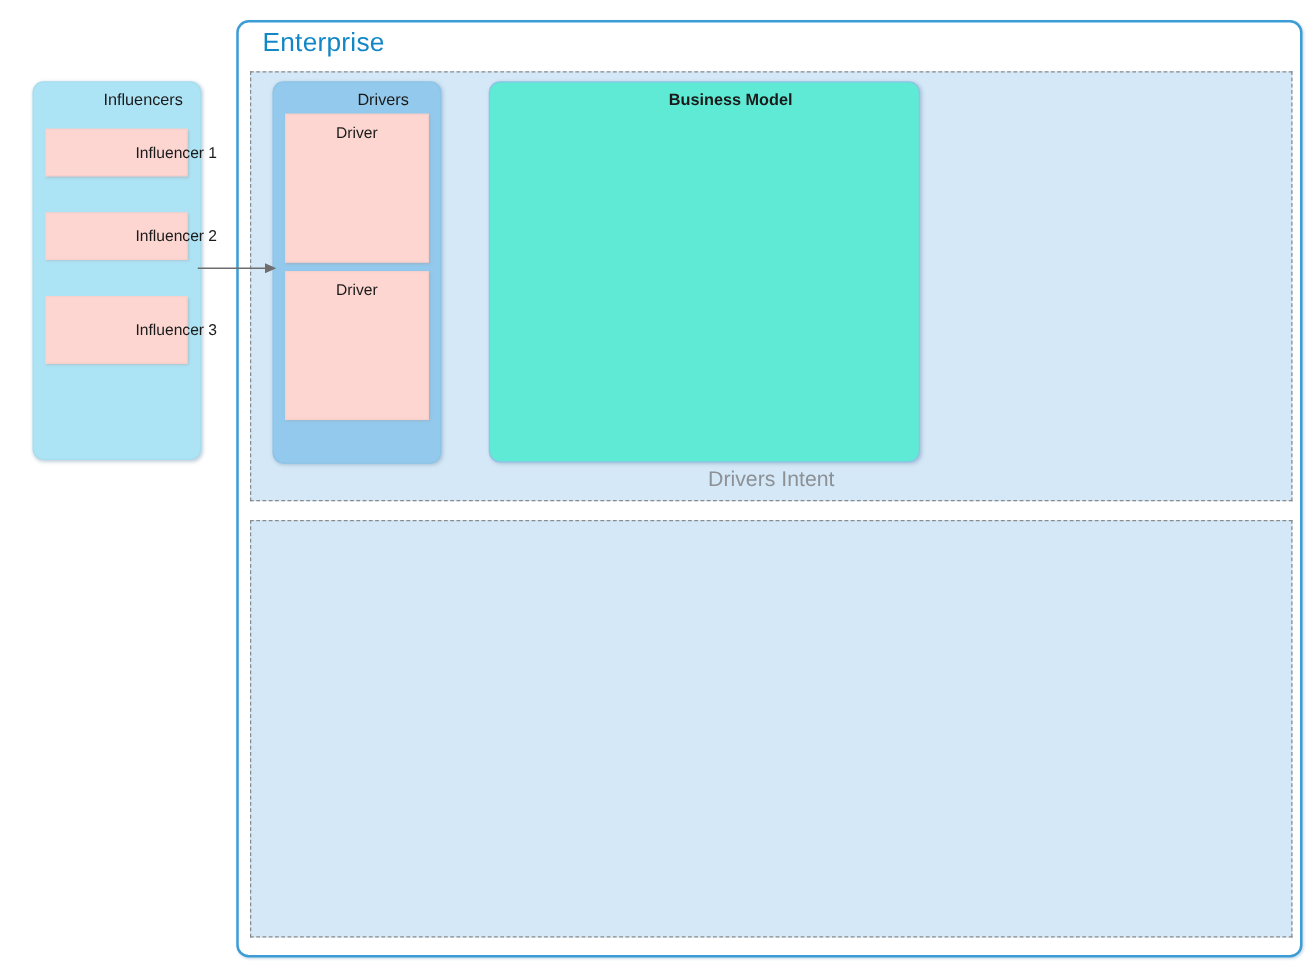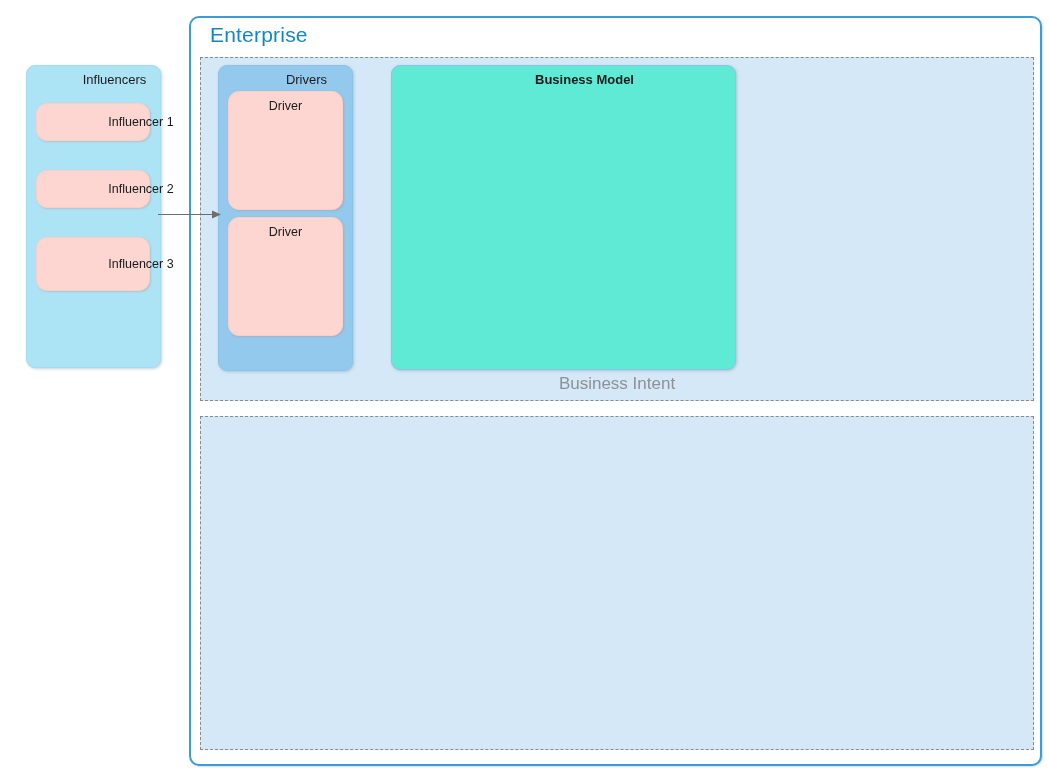--- a/index.html
+++ b/index.html
@@ -124,21 +124,21 @@
     height: 305px;
     background: #5eead4;
     border: 1px solid #8CC3E7;
     font-weight: bold;
   }
 
   
   .card {
     position: absolute;
     box-sizing: border-box;
-    border-radius: 11px;
+    border-radius: 0;
     background: #FDD6D1;
     border: 1px solid #FBCFC9;
     box-shadow: 1px 1px 2px rgba(170,140,140,0.35);
   }
   .card-label {
     position: absolute;
     left: 0;
     width: 100%;
     text-align: center;
     font-size: 12.5px;
@@ -175,21 +175,21 @@
 </style>
 </head>
 <body>
 
 <div class="canvas">
 
   <div class="enterprise-box"></div>
   <div class="enterprise-title">Enterprise</div>
 
   <div class="dashed-region region-business-intent">
-    <div class="region-label">Business Intent</div>
+    <div class="region-label">Drivers Intent</div>
   </div>
 
   <div class="dashed-region region-lower">
     <div class="region-label"></div>
   </div>
 
   <div class="panel drivers-panel">
     <div class="panel-title">Drivers</div>
   </div>
   <div class="card card-driver driver-1">

